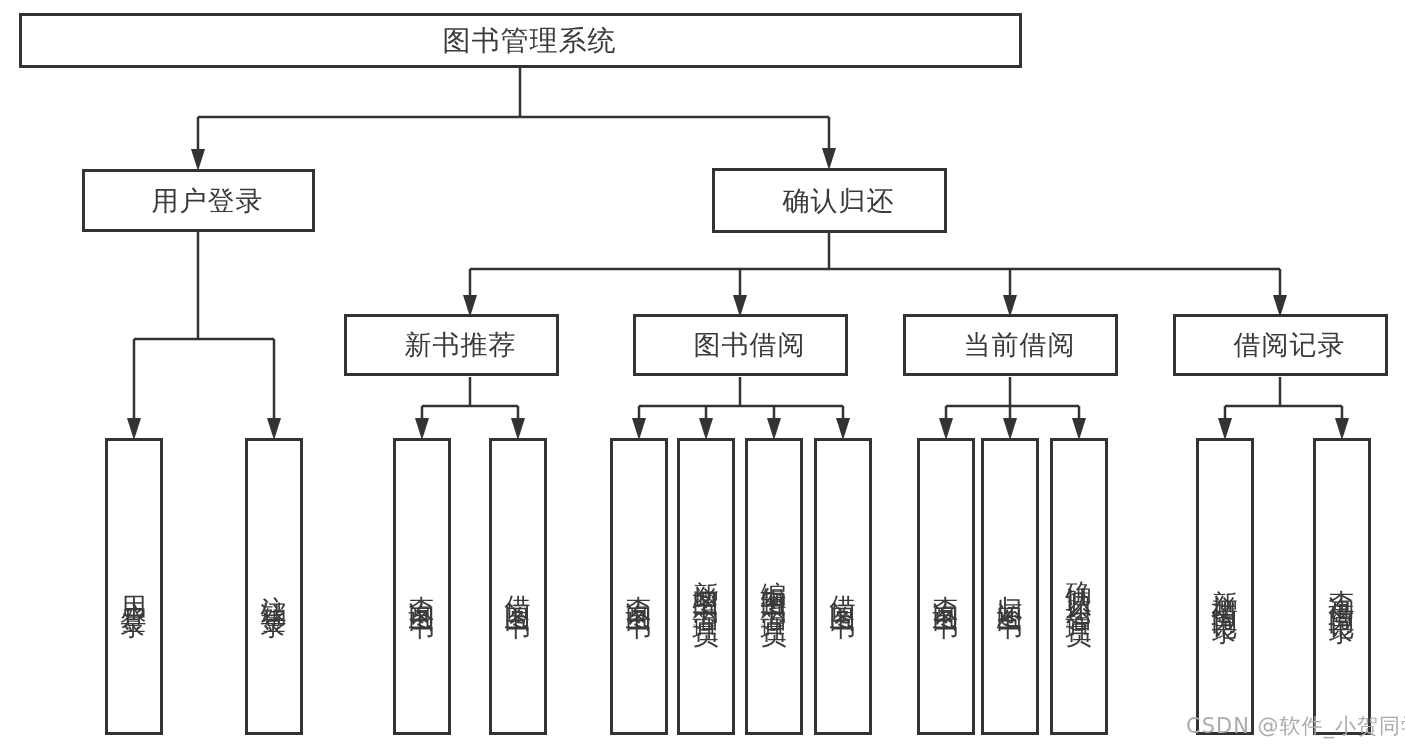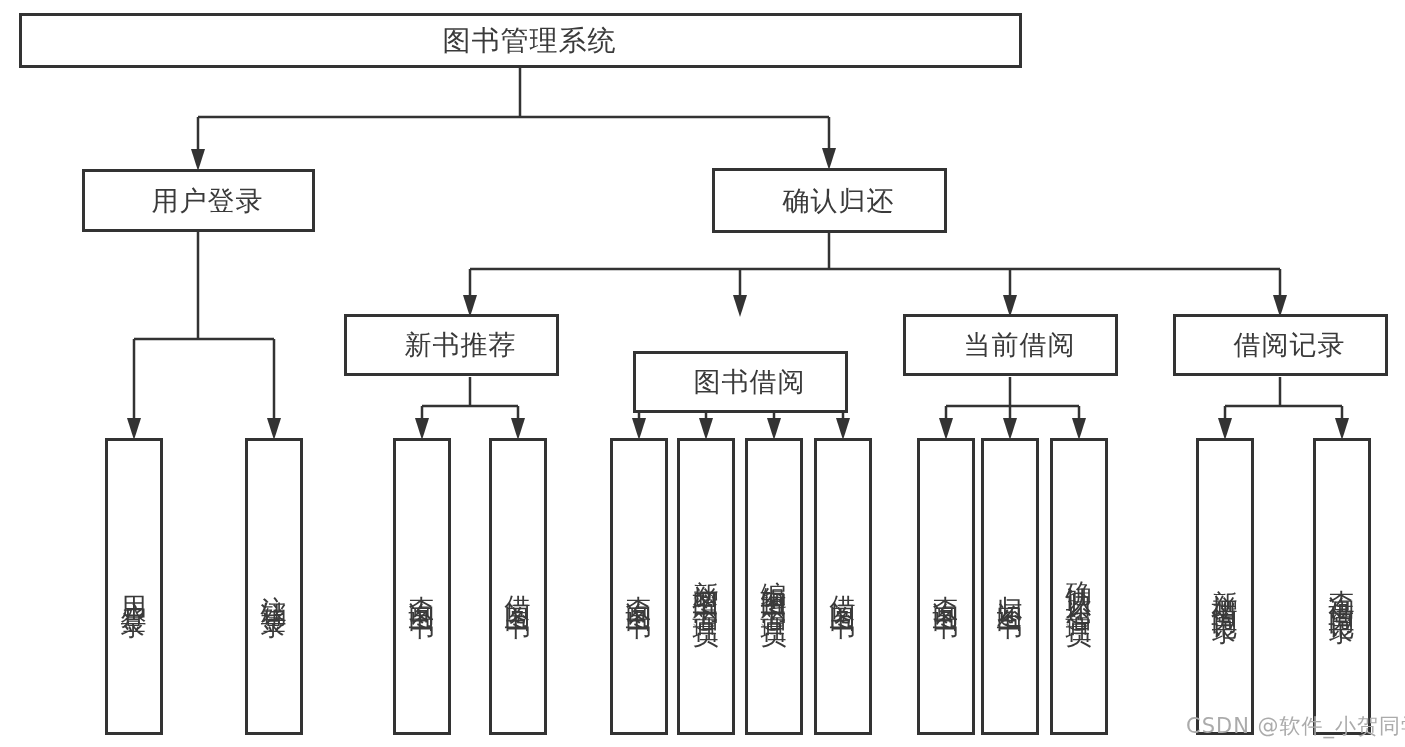--- a/index.html
+++ b/index.html
@@ -139,21 +139,21 @@
   <div class="node h-label" style="left:82px; top:169px; width:233px; height:63px;">
     <span>用户登录</span>
   </div>
   <div class="node h-label" style="left:712px; top:168px; width:235px; height:65px;">
     <span>确认归还</span>
   </div>
 
   <div class="node h-label" style="left:344px; top:314px; width:215px; height:62px;">
     <span>新书推荐</span>
   </div>
-  <div class="node h-label" style="left:633px; top:314px; width:215px; height:62px;margin-top:37px;">
+  <div class="node h-label" style="left:633px; top:314px; width:215px; height:62px;">
     <span>图书借阅</span>
   </div>
   <div class="node h-label" style="left:903px; top:314px; width:215px; height:62px;">
     <span>当前借阅</span>
   </div>
   <div class="node h-label" style="left:1173px; top:314px; width:215px; height:62px;">
     <span>借阅记录</span>
   </div>
 
   <div class="node leaf" style="left:105px;">

